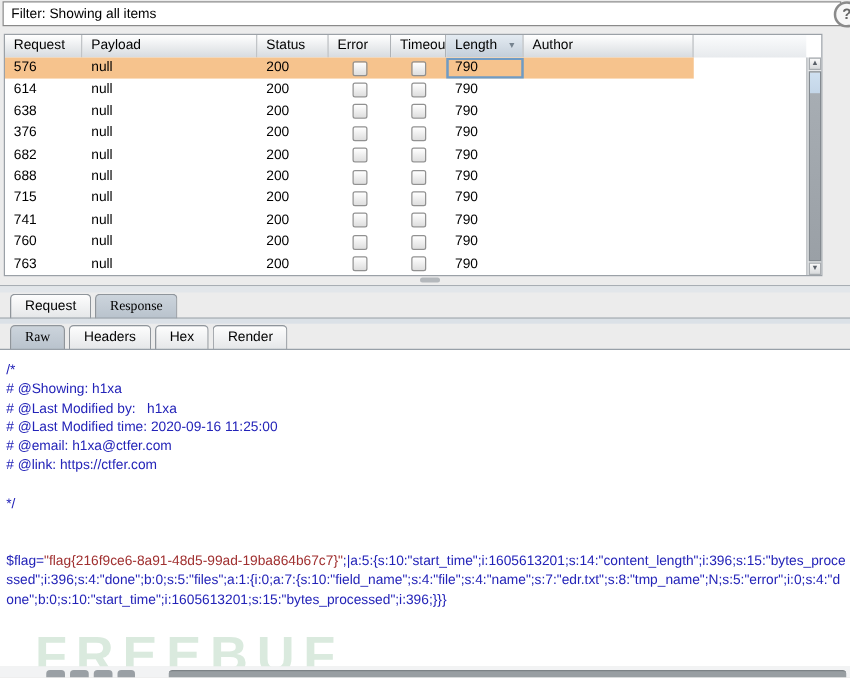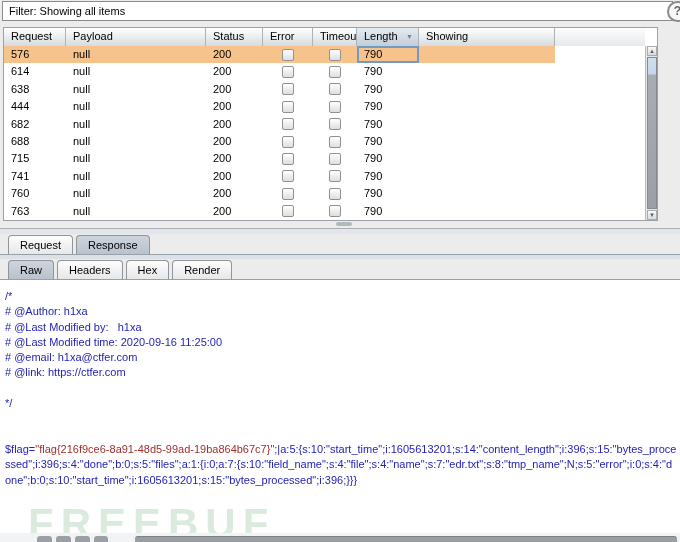--- a/index.html
+++ b/index.html
@@ -81,21 +81,21 @@
   
   .tabrow { position:absolute; left:8px; height:20px; display:flex; }
   .tabrow1 { top:235px; }
   .tabrow2 { top:260px;align-items:flex-end; }
   .tab {
     height:20px; line-height:19px; padding:0 11px; margin-right:3px;
     border:1px solid #8f959b; border-bottom:none; border-radius:4px 4px 0 0;
     background:linear-gradient(180deg,#fdfdfd,#e4e6e8);
     font-size:11px; white-space:nowrap; cursor:default;
   }
-  .tab.selected { background:linear-gradient(180deg,#ccd4dc,var(--tab-selected,#b8c2cc)); }
+  .tab.selected { background:linear-gradient(180deg,#ccd4dc,var(--tab-selected,#b8c2cc));font-family:Liberation Serif, serif; }
   .pane-line1 { position:absolute; left:0; top:254px; width:680px; height:1px; background:#98a0a8; }
   .pane-band1 { position:absolute; left:0; top:255px; width:680px; height:4px; background:#dbe1e7; }
   .pane-line2 { position:absolute; left:0; top:279px; width:680px; height:1px; background:#98a0a8; }
   
   .resp {
     position:absolute; left:0; top:280px; width:680px; height:253px;
     background:#fff; padding:9px 4px 0 5px; overflow:hidden;
   }
   .code-line {
     height:15.3px; line-height:15.3px; font-size:11px;
@@ -130,21 +130,21 @@
 </div>
 
 <div class="table-wrap">
   <div class="thead" id="thead">
       <div class="th c0">Request</div>
       <div class="th c1">Payload</div>
       <div class="th c2">Status</div>
       <div class="th c3">Error</div>
       <div class="th c4">Timeout</div>
       <div class="th c5 sorted">Length<span class="sort-arrow">▼</span></div>
-      <div class="th c6">Showing</div>
+      <div class="th c6">Author</div>
       <div class="th th-fill"></div>
     </div>
   <div class="tbody" id="tbody">
       <div class="trow selected">
         <span class="cell c0">576</span>
         <span class="cell c1">null</span>
         <span class="cell c2">200</span>
         <span class="cell c3 center">
           <span class="checkbox"></span>
         </span>
@@ -174,21 +174,21 @@
         <span class="cell c3 center">
           <span class="checkbox"></span>
         </span>
         <span class="cell c4 center">
           <span class="checkbox"></span>
         </span>
         <span class="cell c5">790</span>
         <span class="cell c6"></span>
       </div>
       <div class="trow">
-        <span class="cell c0">444</span>
+        <span class="cell c0">376</span>
         <span class="cell c1">null</span>
         <span class="cell c2">200</span>
         <span class="cell c3 center">
           <span class="checkbox"></span>
         </span>
         <span class="cell c4 center">
           <span class="checkbox"></span>
         </span>
         <span class="cell c5">790</span>
         <span class="cell c6"></span>
@@ -294,21 +294,21 @@
     <div class="tab selected">Raw</div>
     <div class="tab">Headers</div>
     <div class="tab">Hex</div>
     <div class="tab">Render</div>
   </div>
 <div class="pane-line2"></div>
 
 <div class="resp">
   <div id="codeLines">
       <div class="code-line">/*</div>
-      <div class="code-line"># @Author: h1xa</div>
+      <div class="code-line"># @Showing: h1xa</div>
       <div class="code-line"># @Last Modified by:   h1xa</div>
       <div class="code-line"># @Last Modified time: 2020-09-16 11:25:00</div>
       <div class="code-line"># @email: h1xa@ctfer.com</div>
       <div class="code-line"># @link: https://ctfer.com</div>
       <div class="code-line"> </div>
       <div class="code-line">*/</div>
       <div class="code-line"> </div>
       <div class="code-line"> </div>
     </div>
   <div class="flag-para"><span>$flag=</span><span class="flag-str">"flag{216f9ce6-8a91-48d5-99ad-19ba864b67c7}"</span><span>;|a:5:{s:10:"start_time";i:1605613201;s:14:"content_length";i:396;s:15:"bytes_processed";i:396;s:4:"done";b:0;s:5:"files";a:1:{i:0;a:7:{s:10:"field_name";s:4:"file";s:4:"name";s:7:"edr.txt";s:8:"tmp_name";N;s:5:"error";i:0;s:4:"done";b:0;s:10:"start_time";i:1605613201;s:15:"bytes_processed";i:396;}}}</span></div>

